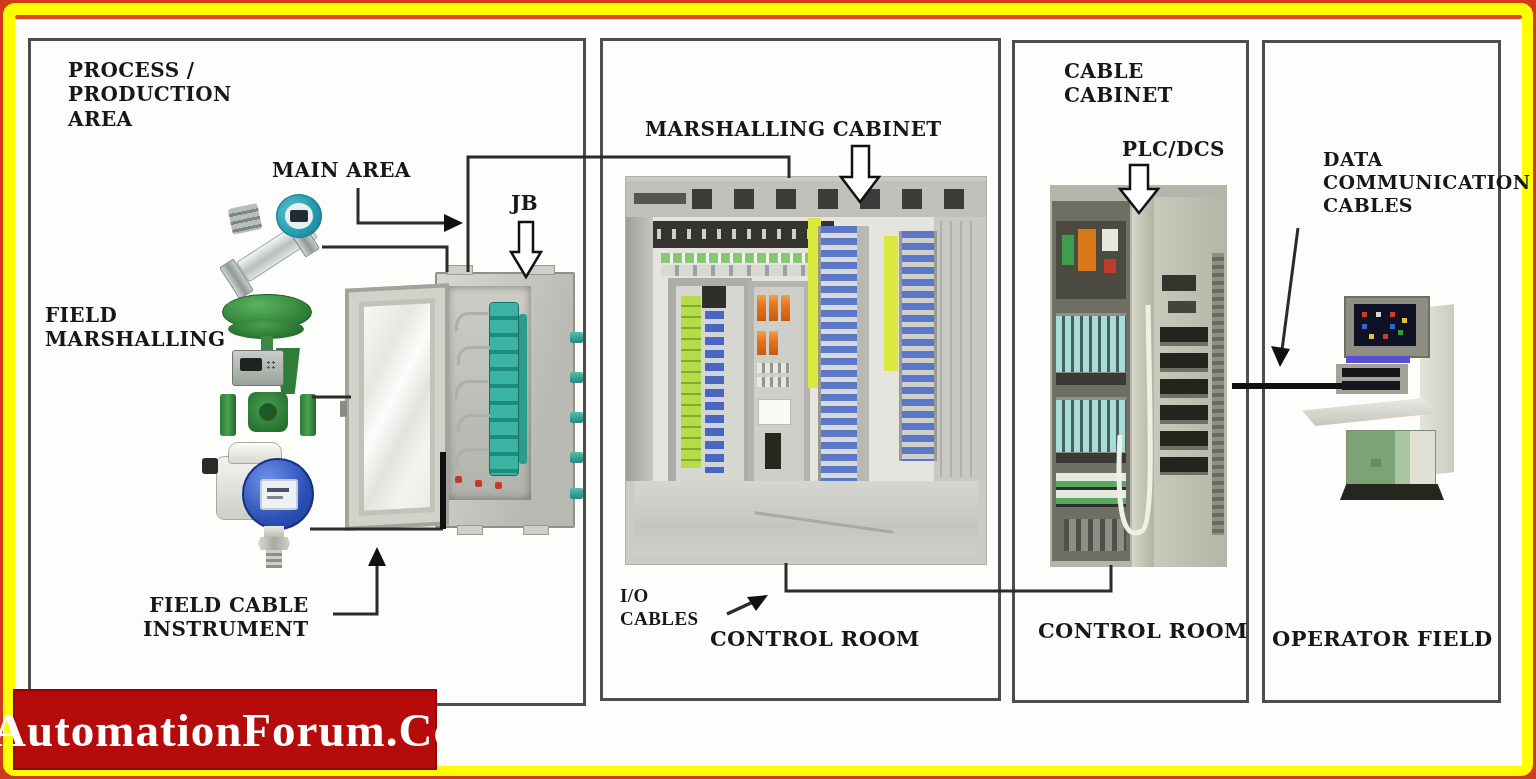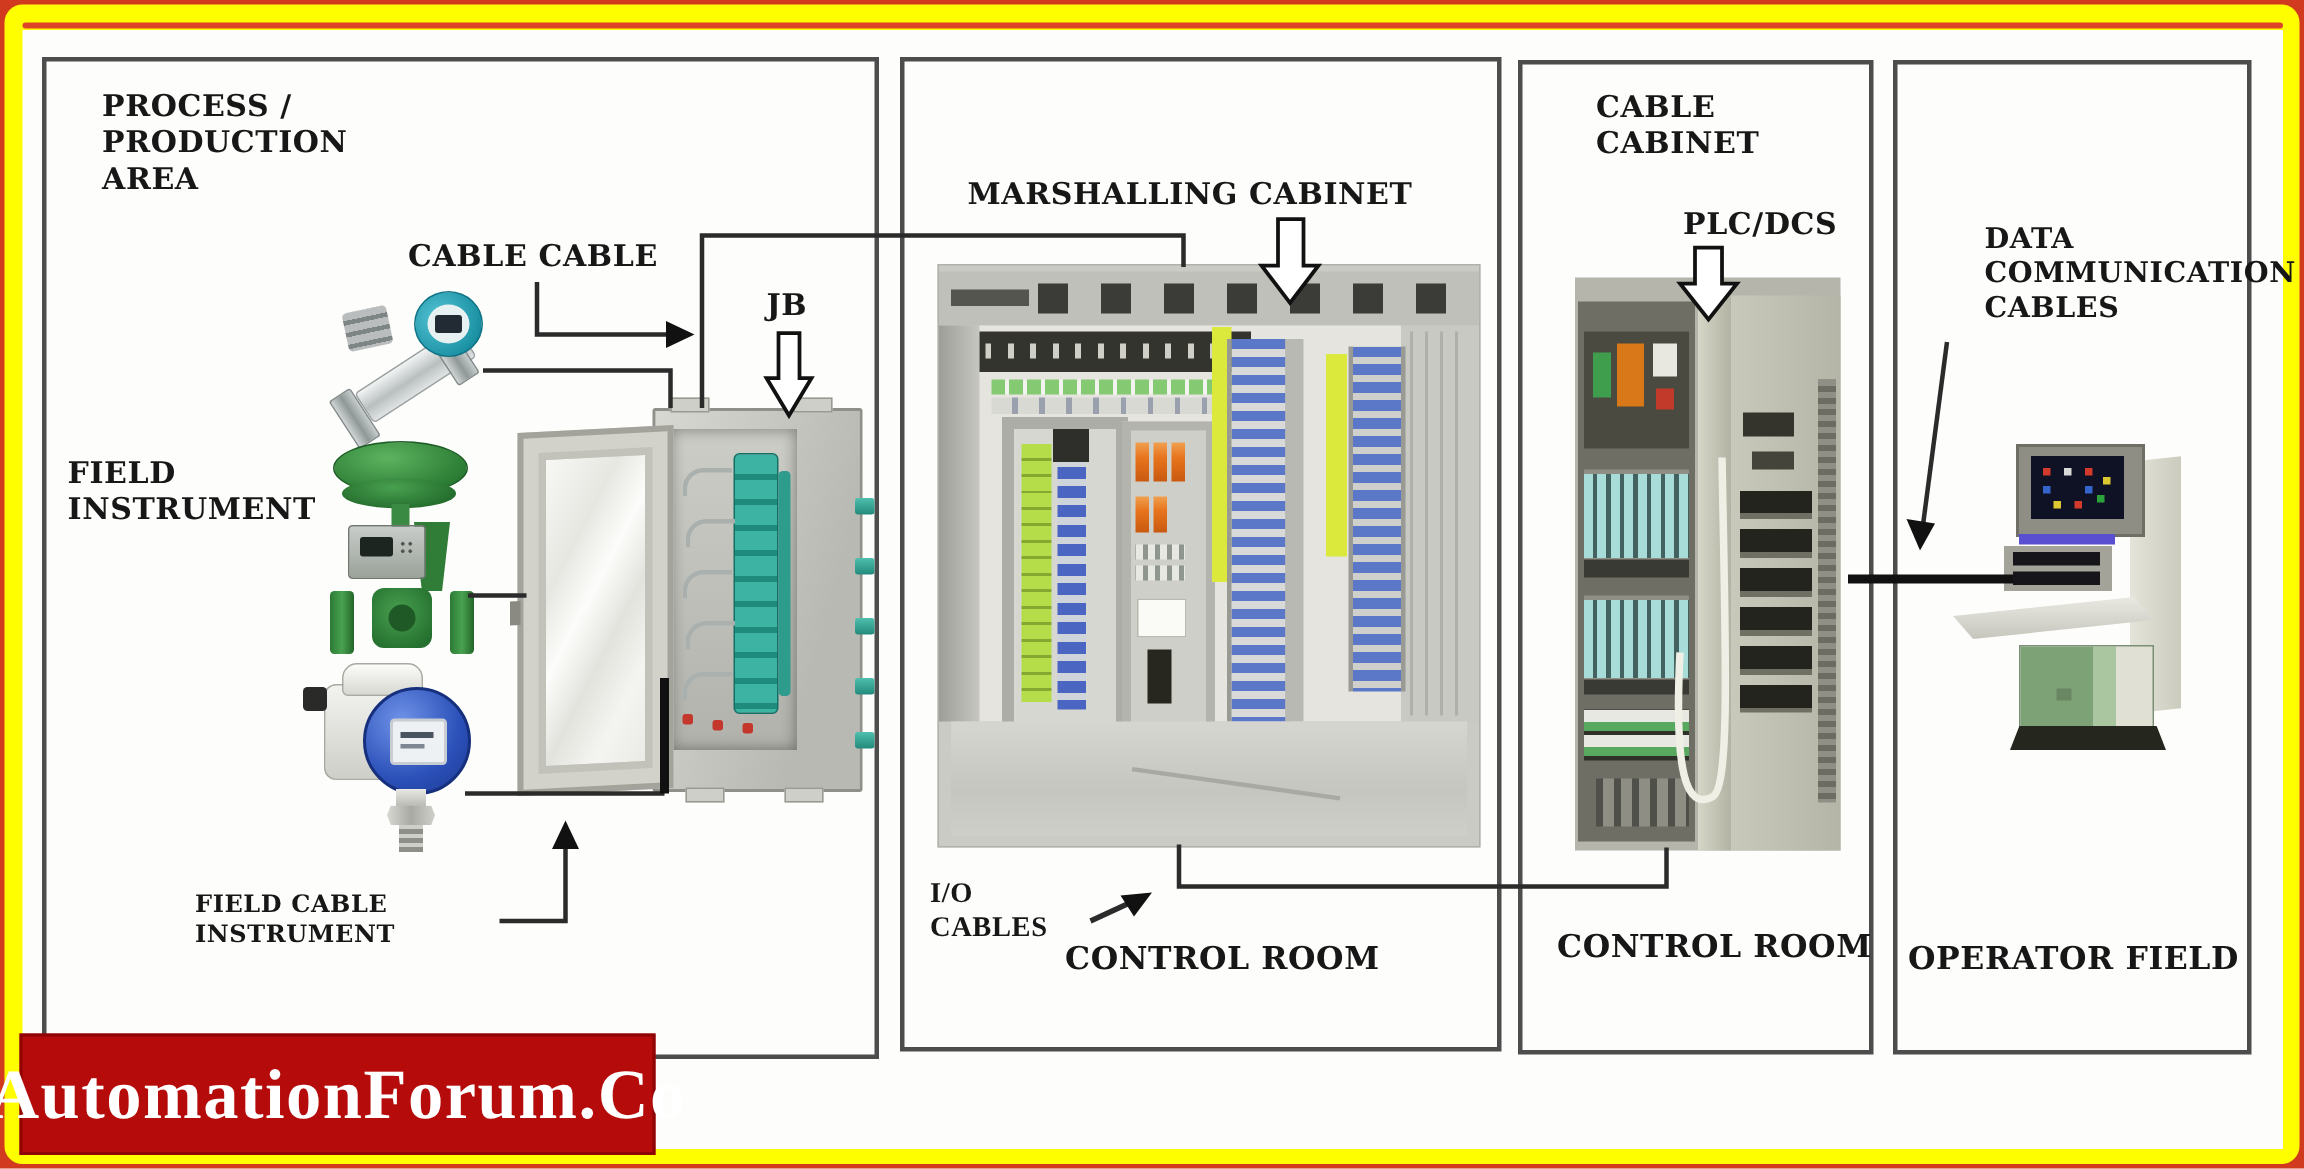--- a/index.html
+++ b/index.html
@@ -213,25 +213,25 @@
   <g fill="#ffffff" stroke="#111111" stroke-width="2.5">
     <polygon points="519,222 533,222 533,252 541,252 526,277 511,252 519,252"></polygon>
     <polygon points="852,146 869,146 869,177 879,177 860,202 841,177 852,177"></polygon>
     <polygon points="1130,165 1148,165 1148,189 1158,189 1139,213 1120,189 1130,189"></polygon>
   </g>
 </svg>
 
 <div class="lbl" style="left:68px;top:58px;font-size:20px;">PROCESS /
 PRODUCTION
 AREA</div>
-<div class="lbl" style="left:272px;top:158px;font-size:20px;">CABLE CABLE</div>
+<div class="lbl" style="left:272px;top:158px;font-size:20px;">MAIN AREA</div>
 <div class="lbl" style="left:511px;top:191px;font-size:20px;">JB</div>
 <div class="lbl" style="left:45px;top:303px;font-size:20px;">FIELD
-INSTRUMENT</div>
-<div class="lbl" style="left:130px;top:593px;font-size:16px;">FIELD CABLE
+MARSHALLING</div>
+<div class="lbl" style="left:143px;top:593px;font-size:20px;text-align:right;">FIELD CABLE
 INSTRUMENT</div>
 <div class="lbl" style="left:645px;top:117px;font-size:20px;">MARSHALLING CABINET</div>
 <div class="lbl" style="left:620px;top:584px;font-size:19px;font-family:Liberation Serif, serif;">I/O
 CABLES</div>
 <div class="lbl" style="left:710px;top:626px;font-size:21px;">CONTROL ROOM</div>
 <div class="lbl" style="left:1064px;top:59px;font-size:20px;">CABLE
 CABINET</div>
 <div class="lbl" style="left:1122px;top:137px;font-size:20px;">PLC/DCS</div>
 <div class="lbl" style="left:1038px;top:618px;font-size:21px;">CONTROL ROOM</div>
 <div class="lbl" style="left:1287px;top:148px;font-size:19px;margin-left:36px;">DATA

